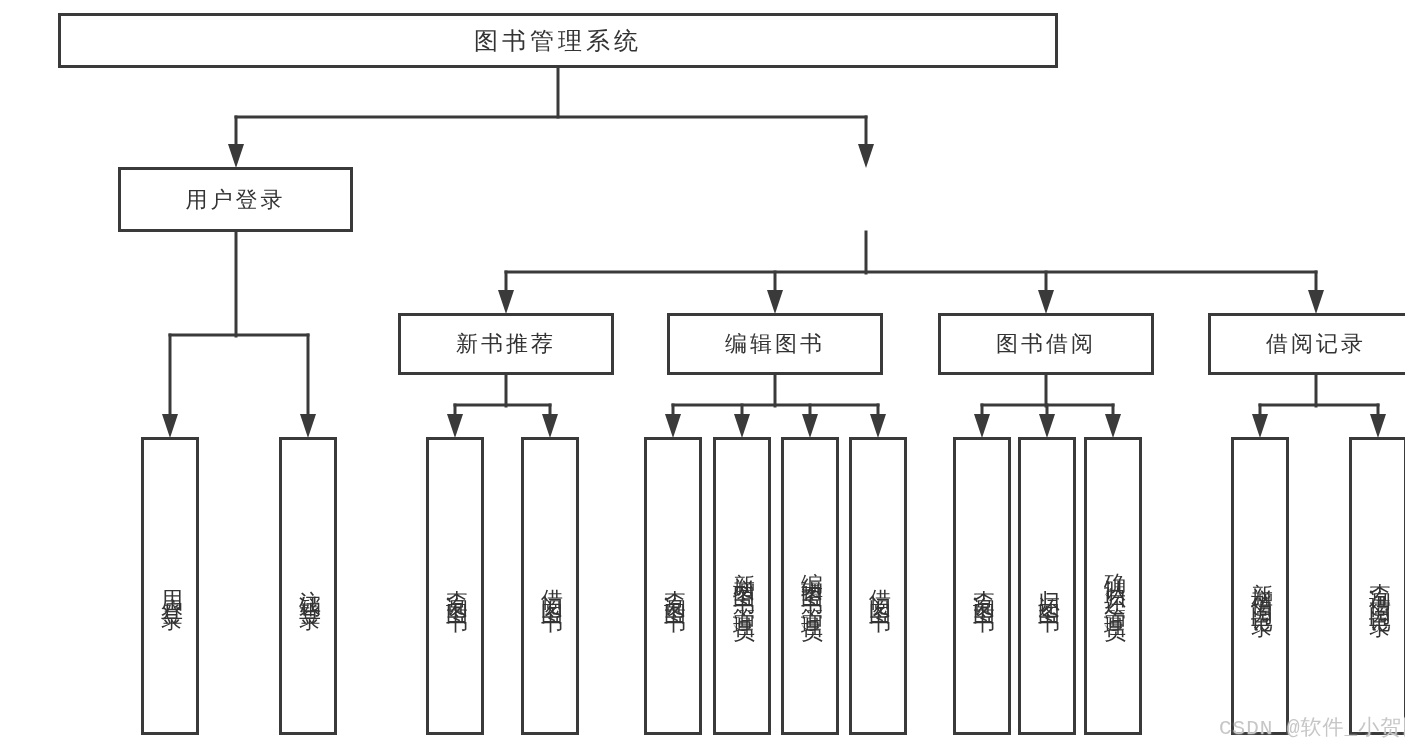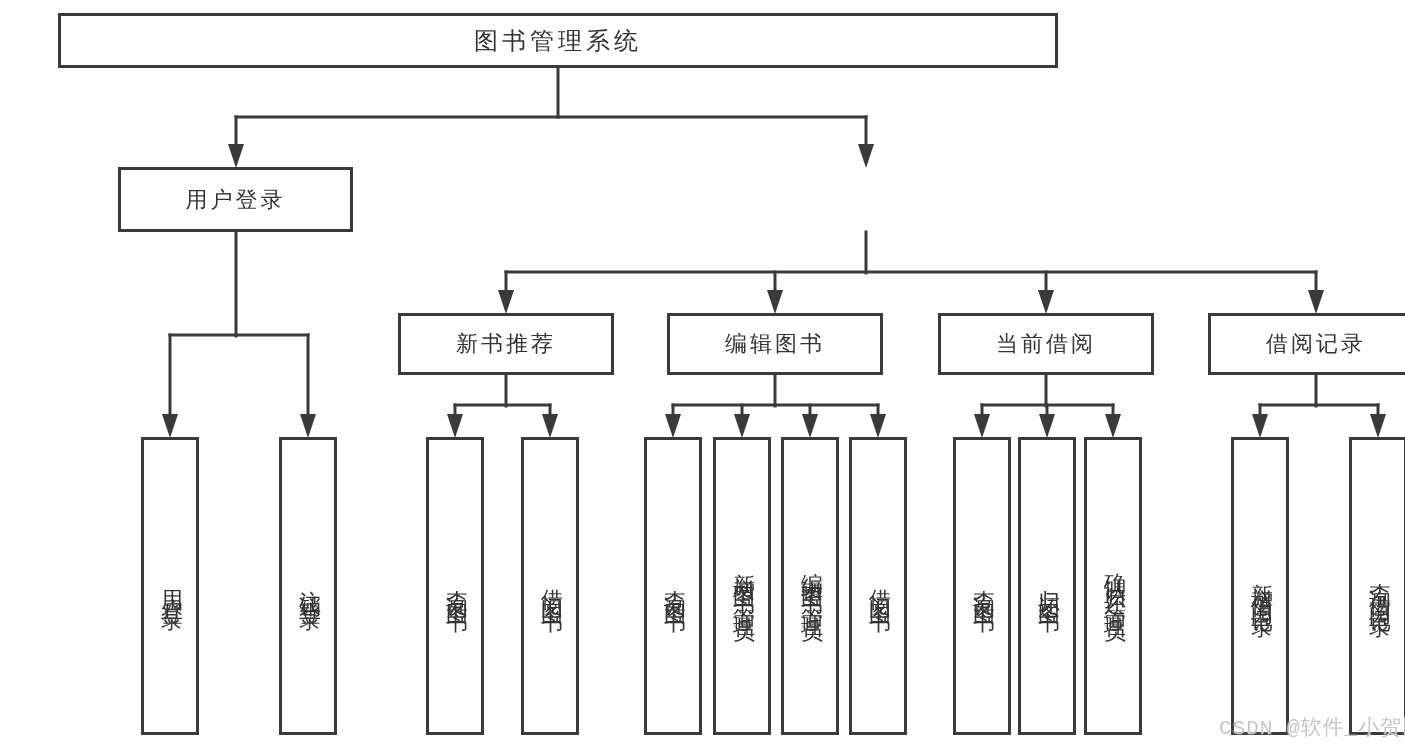--- a/index.html
+++ b/index.html
@@ -161,21 +161,21 @@
     <span class="hlabel">用户登录</span>
   </div>
 
   <div class="node" style="left:362px; top:313px; width:216px; height:62px;">
     <span class="hlabel">新书推荐</span>
   </div>
   <div class="node" style="left:631px; top:313px; width:216px; height:62px;">
     <span class="hlabel">编辑图书</span>
   </div>
   <div class="node" style="left:902px; top:313px; width:216px; height:62px;">
-    <span class="hlabel">当前借阅</span>
+    <span class="hlabel">图书借阅</span>
   </div>
   <div class="node" style="left:1172px; top:313px; width:216px; height:62px;text-align:right;">
     <span class="hlabel">借阅记录</span>
   </div>
 
   <div class="node" style="left:105px; top:437px; width:58px; height:298px;">
     <span class="vlabel">用户登录</span>
   </div>
   <div class="node" style="left:243px; top:437px; width:58px; height:298px;">
     <span class="vlabel">注销登录</span>

